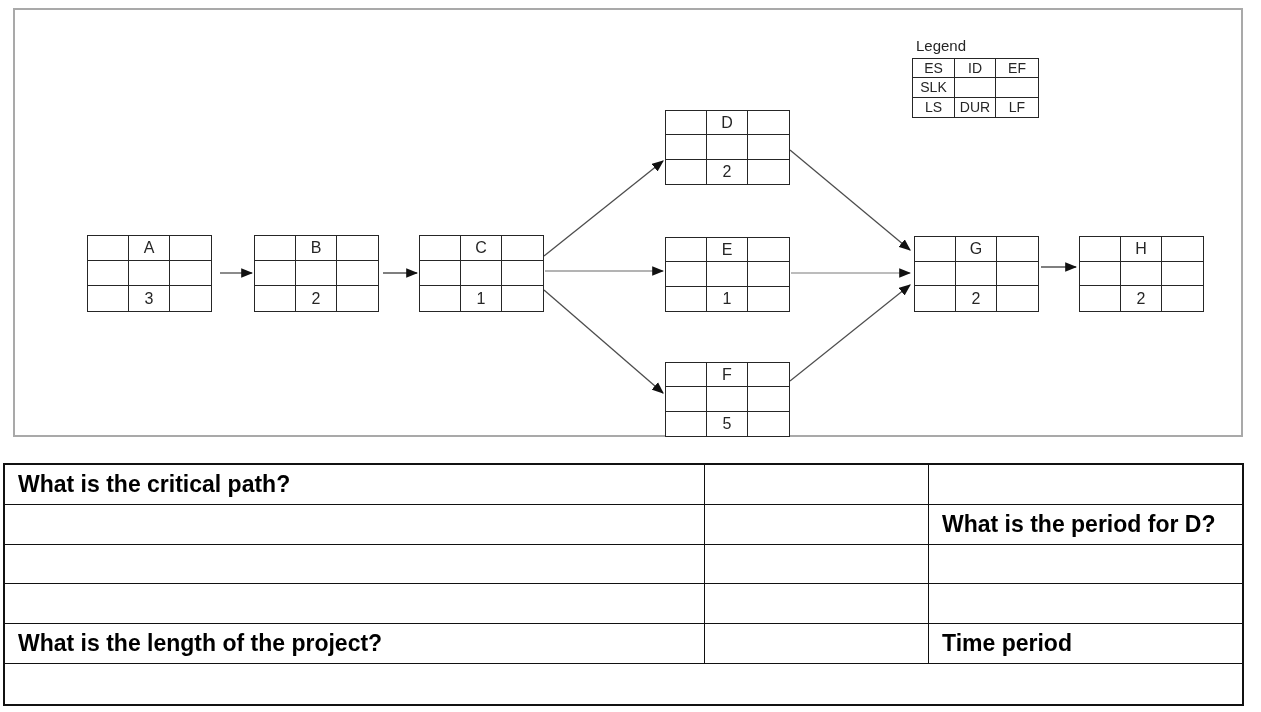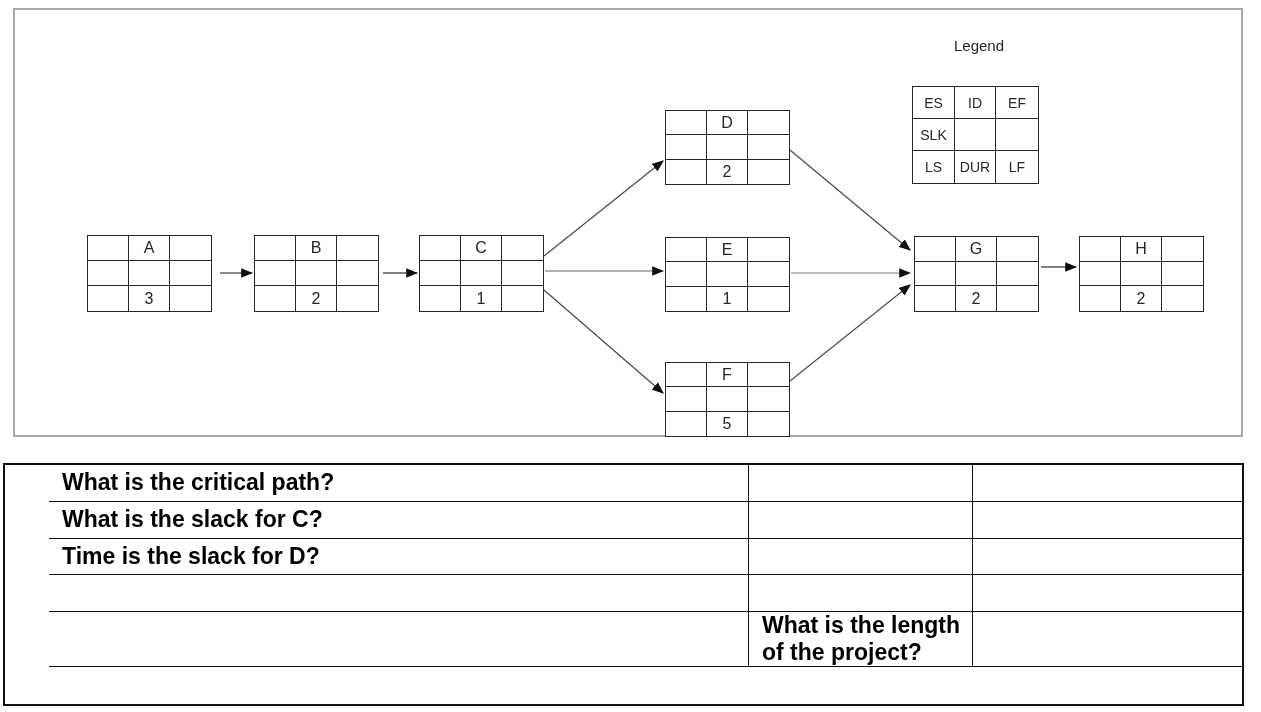--- a/index.html
+++ b/index.html
@@ -12,31 +12,31 @@
 
   
   .node{position:absolute;width:125px;height:76px;border:1.5px solid #262626;box-sizing:border-box;display:grid;
         grid-template-columns:repeat(3,1fr);grid-template-rows:repeat(3,1fr);background:#fff;}
   .node .cell{border-right:1.5px solid #262626;border-bottom:1.5px solid #262626;display:flex;align-items:center;justify-content:center;
         font-size:16px;color:#262626;box-sizing:border-box;}
   .node .cell:nth-child(3n){border-right:none;}
   .node .cell:nth-child(n+7){border-bottom:none;}
 
   
-  .legend-title{position:absolute;left:939px;top:27px;font-size:15px;color:#262626;}
-  .legend{position:absolute;left:897px;top:48px;width:127px;height:98px;border:1.4px solid #262626;box-sizing:border-box;display:grid;
-        grid-template-columns:42px 41px 1fr;grid-template-rows:repeat(3,1fr);background:#fff;margin-top:28px;}
+  .legend-title{position:absolute;left:901px;top:27px;font-size:15px;color:#262626;}
+  .legend{position:absolute;left:897px;top:48px;width:127px;height:60px;border:1.4px solid #262626;box-sizing:border-box;display:grid;
+        grid-template-columns:42px 41px 1fr;grid-template-rows:repeat(3,1fr);background:#fff;}
   .legend .cell{border-right:1.4px solid #262626;border-bottom:1.4px solid #262626;display:flex;align-items:center;justify-content:center;
         font-size:14px;color:#262626;box-sizing:border-box;}
   .legend .cell:nth-child(3n){border-right:none;}
   .legend .cell:nth-child(n+7){border-bottom:none;}
 
   
   .qtable{position:absolute;left:3px;top:463px;width:1241px;height:243px;border:2px solid #111;box-sizing:border-box;display:grid;
-        grid-template-columns:700px 224px 1fr;grid-template-rows:repeat(6,1fr);background:#fff;padding-left:44px;}
+        grid-template-columns:700px 224px 1fr;grid-template-rows:repeat(6,1fr);background:#fff;}
   .qtable .qcell{border-right:1.8px solid #111;border-bottom:1.8px solid #111;display:flex;align-items:center;
         font-size:23px;font-weight:600;color:#000;padding-left:13px;box-sizing:border-box;}
   .qtable .qcell:nth-child(3n){border-right:none;}
   .qtable .qcell:nth-child(n+16){border-bottom:none;margin-top:10px;}
 </style>
 </head>
 <body>
 
 <div class="stage">
 
@@ -167,31 +167,31 @@
       <div class="cell">DUR</div>
       <div class="cell">LF</div>
     </div>
   </div>
 
   <div class="qtable">
     <div class="qcell">What is the critical path?</div>
     <div class="qcell"></div>
     <div class="qcell"></div>
 
-    <div class="qcell">What is the slack for C?</div>
     <div class="qcell"></div>
     <div class="qcell"></div>
 
-    <div class="qcell">Time is the slack for D?</div>
+    <div class="qcell">What is the period for D?</div>
     <div class="qcell"></div>
     <div class="qcell"></div>
 
     <div class="qcell"></div>
     <div class="qcell"></div>
 
     <div class="qcell"></div>
     <div class="qcell"></div>
 
     <div class="qcell">What is the length of the project?</div>
     <div class="qcell"></div>
+    <div class="qcell">Time period</div>
   </div>
 
 </div>
 
 </body></html>

